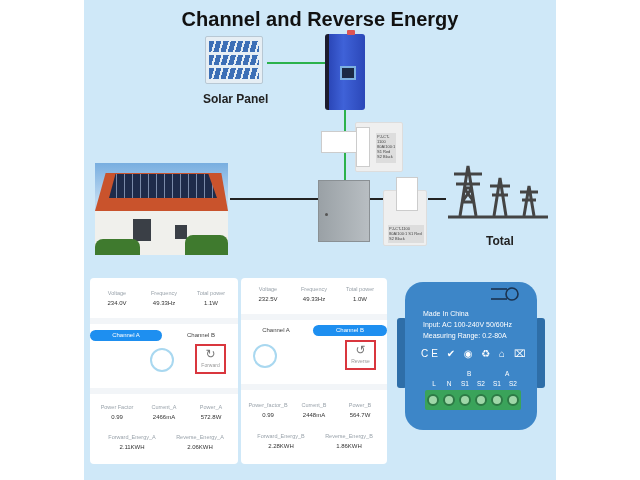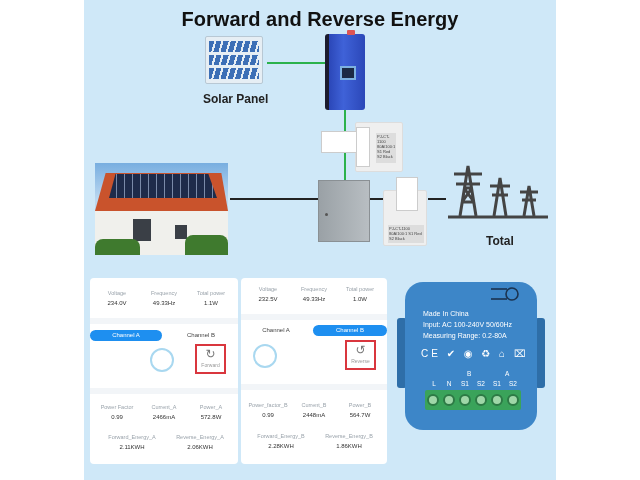--- a/index.html
+++ b/index.html
@@ -55,21 +55,21 @@
   .module .icons { position:absolute; left: 24px; top: 66px; font-size: 10px; color:#fff; letter-spacing: 3px; }
   .module .pins { position:absolute; left: 30px; top: 98px; font-size: 6.5px; color:#fff; }
   .module .grp { position:absolute; font-size: 6.5px; color:#fff; top: 88px; }
   .module .terminal { position:absolute; left: 28px; top: 108px; width: 96px; height: 20px; background:#3aa35a; border-radius: 2px; display:flex; justify-content:space-around; align-items:center; }
   .screw { width: 12px; height: 12px; border-radius: 50%; background:#9fd7a8; border: 2px solid #2d7a45; }
 </style>
 </head>
 <body>
 
 <div class="canvas"></div>
-<div class="title">Forward and Reverse Energy</div>
+<div class="title">Channel and Reverse Energy</div>
 
 <div class="line green-h" style="left:267px;top:62px;width:58px;"></div>
 <div class="line green-v" style="left:344px;top:110px;height:70px;"></div>
 <div class="line black-h" style="left:230px;top:198px;width:88px;"></div>
 <div class="line black-h" style="left:370px;top:198px;width:16px;"></div>
 <div class="line black-h" style="left:428px;top:198px;width:18px;"></div>
 
 <div class="solar-panel">
   <div class="sp-row"></div>
     <div class="sp-row"></div>

